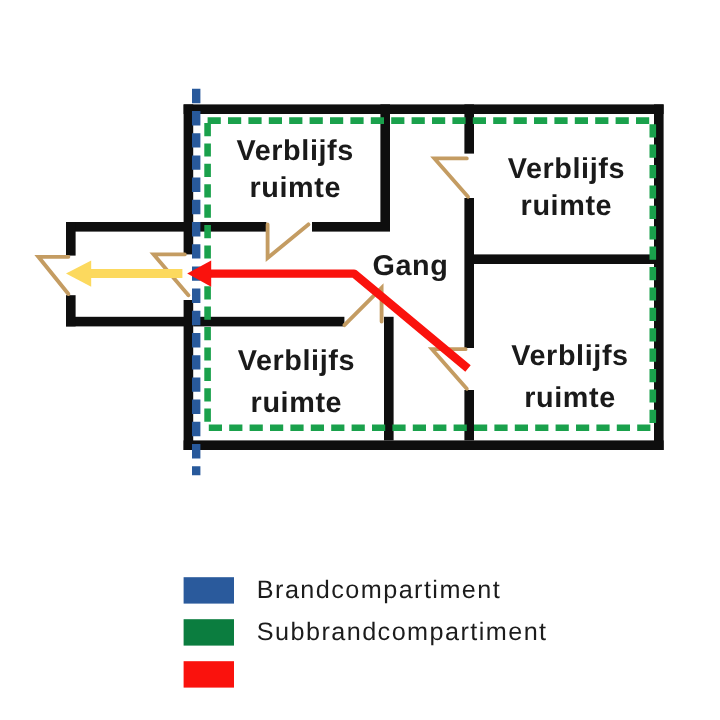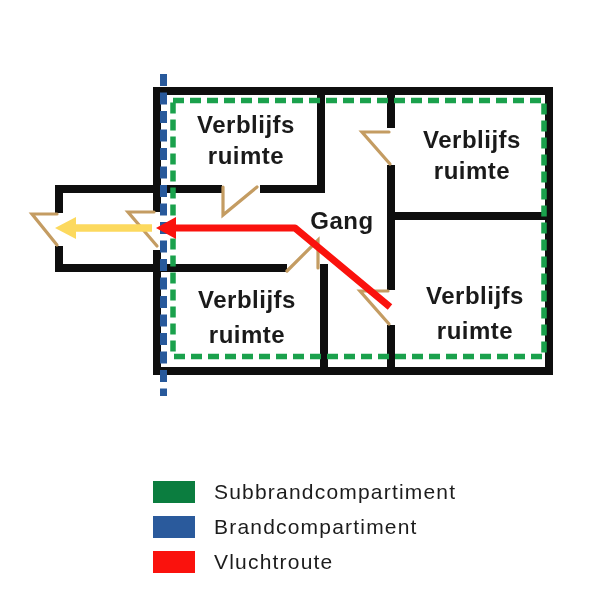--- a/index.html
+++ b/index.html
@@ -76,26 +76,25 @@
 
       <text class="room-label" x="475" y="264">Verblijfs</text>
       <text class="room-label" x="475" y="299">ruimte</text>
 
       <text class="room-label" x="342" y="189">Gang</text>
     </g>
   </svg>
 
   <div class="legend">
     <div class="legend-row">
+      <div class="legend-swatch" style="background: rgb(42, 90, 156);"></div>
+      <div class="legend-label">Brandcompartiment</div>
+    </div>
+    <div class="legend-row">
       <div class="legend-swatch" style="background: rgb(11, 125, 63);"></div>
       <div class="legend-label">Subbrandcompartiment</div>
     </div>
     <div class="legend-row">
-      <div class="legend-swatch" style="background: rgb(42, 90, 156);"></div>
-      <div class="legend-label">Brandcompartiment</div>
-    </div>
-    <div class="legend-row">
       <div class="legend-swatch" style="background: rgb(250, 18, 13);"></div>
-      <div class="legend-label">Vluchtroute</div>
     </div>
   </div>
 
 </div>
 
 </body></html>

